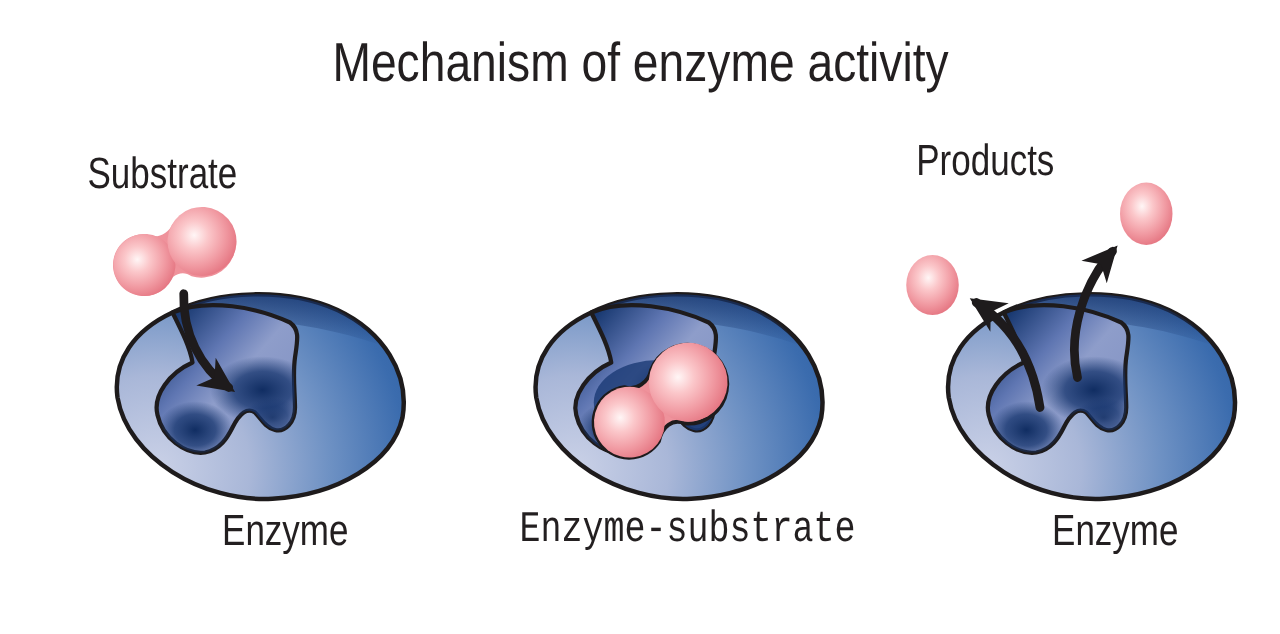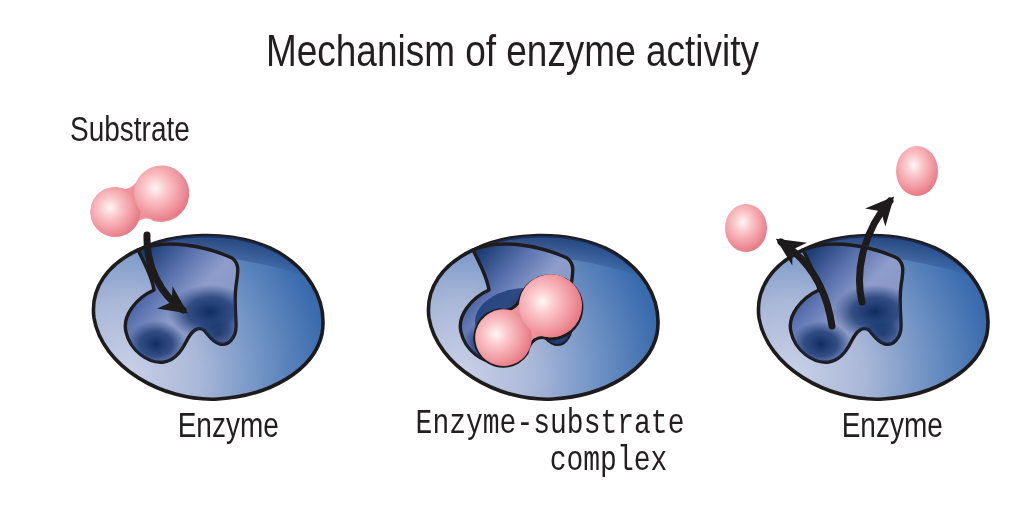--- a/index.html
+++ b/index.html
@@ -11,21 +11,21 @@
   }
   .canvas svg { position:absolute; left:0; top:0; }
   .lbl { position:absolute; white-space:nowrap; color:#231f20; }
   .lbl .cond { display:inline-block; transform:scaleX(0.8); }
   .lbl.left-origin .cond { transform-origin:0 50%; }
   .lbl.center { text-align:right; }
   .lbl.center .cond { transform-origin:50% 50%; }
   .title-lbl { left:0; top:25px; width:1024px; text-align:center; font-size:44px; line-height:1.2; }
   .title-lbl .cond { transform:scaleX(0.84); transform-origin:50% 50%; }
   .stage-lbl { font-size:35px; line-height:37px; }
-  .substrate-lbl { left:70px;  top:110px;text-align:right; }
+  .substrate-lbl { left:70px;  top:120px;text-align:right; }
   .products-lbl  { left:733px; top:110px; }
   .enzyme1-lbl   { left:91px;  top:406px; width:200px; }
   .complex-lbl   { left:382px; top:406px; width:300px;font-family:Liberation Mono, monospace; }
   .enzyme3-lbl   { left:755px; top:406px; width:200px; }
 </style>
 </head>
 <body>
 
 <div class="canvas">
 
@@ -117,27 +117,29 @@
   </svg>
 
   <div class="lbl title-lbl">
     <span class="cond">Mechanism of enzyme activity</span>
   </div>
 
   <div class="lbl stage-lbl left-origin substrate-lbl">
     <span class="cond">Substrate</span>
   </div>
 
+  <div class="lbl stage-lbl left-origin products-lbl">
+    <span class="cond">Products</span>
+  </div>
 
   <div class="lbl stage-lbl center enzyme1-lbl">
     <span class="cond">Enzyme</span>
   </div>
 
   <div class="lbl stage-lbl center complex-lbl">
     <div><span class="cond">Enzyme-substrate</span></div>
-    <div><span class="cond">complex</span></div>
   </div>
 
   <div class="lbl stage-lbl center enzyme3-lbl">
     <span class="cond">Enzyme</span>
   </div>
 
 </div>
 
 </body></html>

